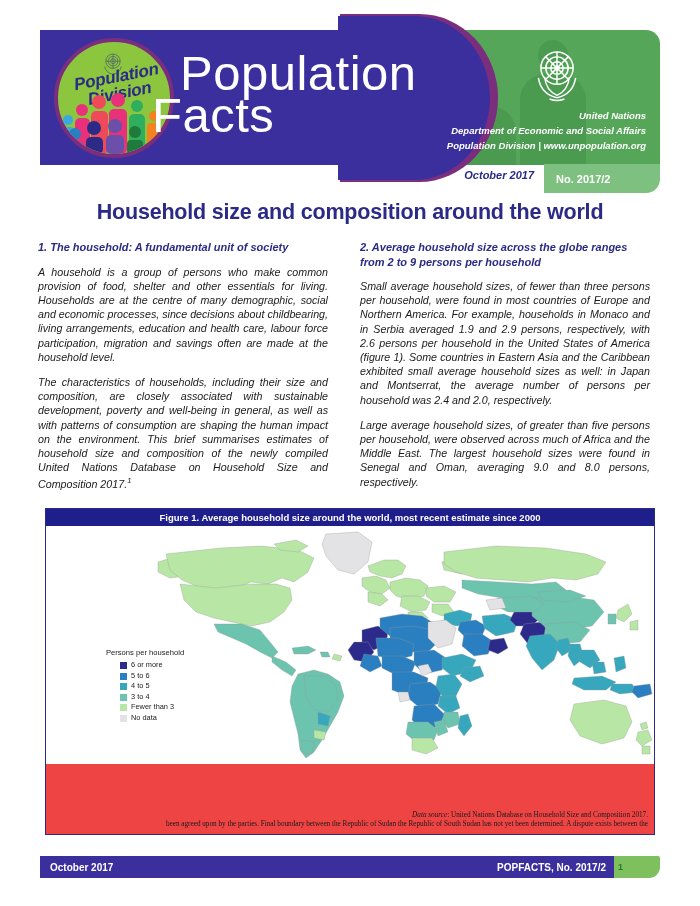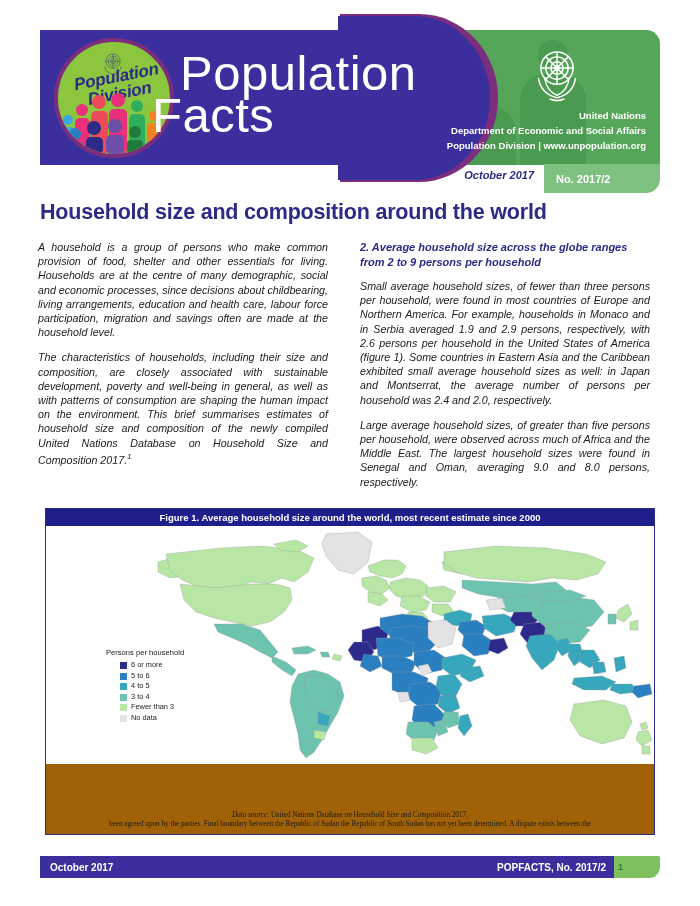--- a/index.html
+++ b/index.html
@@ -123,20 +123,21 @@
   .org-lines {
     position: absolute;
     right: 14px;
     top: 78px;
     text-align: right;
     color: #ffffff;
     font-size: 9.5px;
     font-weight: bold;
     line-height: 15px;
     z-index: 4;
+    font-style: italic;
   }
 
   
   .issue-row {
     position: absolute;
     left: 40px;
     top: 165px;
     width: 620px;
     height: 28px;
   }
@@ -165,21 +166,21 @@
     padding-left: 12px;
     box-sizing: border-box;
   }
 
   
   .doc-title {
     position: absolute;
     left: 40px;
     top: 200px;
     width: 620px;
-    text-align: left;
+    text-align: center;
     color: #2b2a86;
     font-size: 21.5px;
     font-weight: bold;
     letter-spacing: -0.2px;
   }
 
   
   .col {
     position: absolute;
     top: 240px;
@@ -208,21 +209,21 @@
 
   
   .figure {
     position: absolute;
     left: 45px;
     top: 508px;
     width: 610px;
     height: 327px;
     border: 1.5px solid #2b2a86;
     box-sizing: border-box;
-    background: #a16207;
+    background: #ef4444;
   }
   .fig-title {
     height: 17px;
     background: #1f1f8c;
     color: #ffffff;
     font-size: 9.5px;
     font-weight: bold;
     display: flex;
     align-items: center;
     justify-content: center;
@@ -253,21 +254,21 @@
 
   .fig-notes {
     position: absolute;
     left: 6px;
     bottom: 4px;
     right: 6px;
     font-family: "Liberation Serif", serif;
     font-size: 7.2px;
     line-height: 9.6px;
     color: #1a1a1a;
-    text-align: center;
+    text-align: right;
   }
   .fig-notes .src-label { font-style: italic; }
 
   
   .footer {
     position: absolute;
     left: 40px;
     bottom: 28px;
     width: 620px;
     height: 22px;
@@ -398,20 +399,21 @@
 </div>
 
 <div class="issue-row">
   <div class="issue-date">October 2017</div>
   <div class="issue-tab">No. 2017/2</div>
 </div>
 
 <div class="doc-title">Household size and composition around the world</div>
 
 <div class="col col-left">
+  <div class="sec-head">1. The household:  A fundamental unit of society</div>
   <p class="body-p">A household is a group of persons who make common provision of food, shelter and other essentials for living. Households are at the centre of many demographic, social and economic processes, since decisions about childbearing, living arrangements, education and health care, labour force participation, migration and savings often are made at the household level.</p>
   <p class="body-p"><span>The characteristics of households, including their size and composition, are closely associated with sustainable development, poverty and well-being in general, as well as with patterns of consumption are shaping the human impact on the environment.   This brief summarises estimates of household size and composition of the newly compiled United Nations Database on Household Size and Composition 2017.</span><sup>1</sup></p>
 </div>
 
 <div class="col col-right">
   <div class="sec-head">2. Average household size across the globe ranges from 2 to 9 persons per household</div>
   <p class="body-p">Small average household sizes, of fewer than three persons per household, were found in most countries of Europe and Northern America. For example, households in Monaco and in Serbia averaged 1.9 and 2.9 persons, respectively, with 2.6 persons per household in the United States of America (figure 1).   Some countries in Eastern Asia and the Caribbean exhibited small average household sizes as well: in Japan and Montserrat, the average number of persons per household was 2.4 and 2.0, respectively.</p>
   <p class="body-p">Large average household sizes, of greater than five persons per household, were observed across much of Africa and the Middle East.  The largest household sizes were found in Senegal and Oman, averaging 9.0 and 8.0 persons, respectively.</p>
 </div>
 

